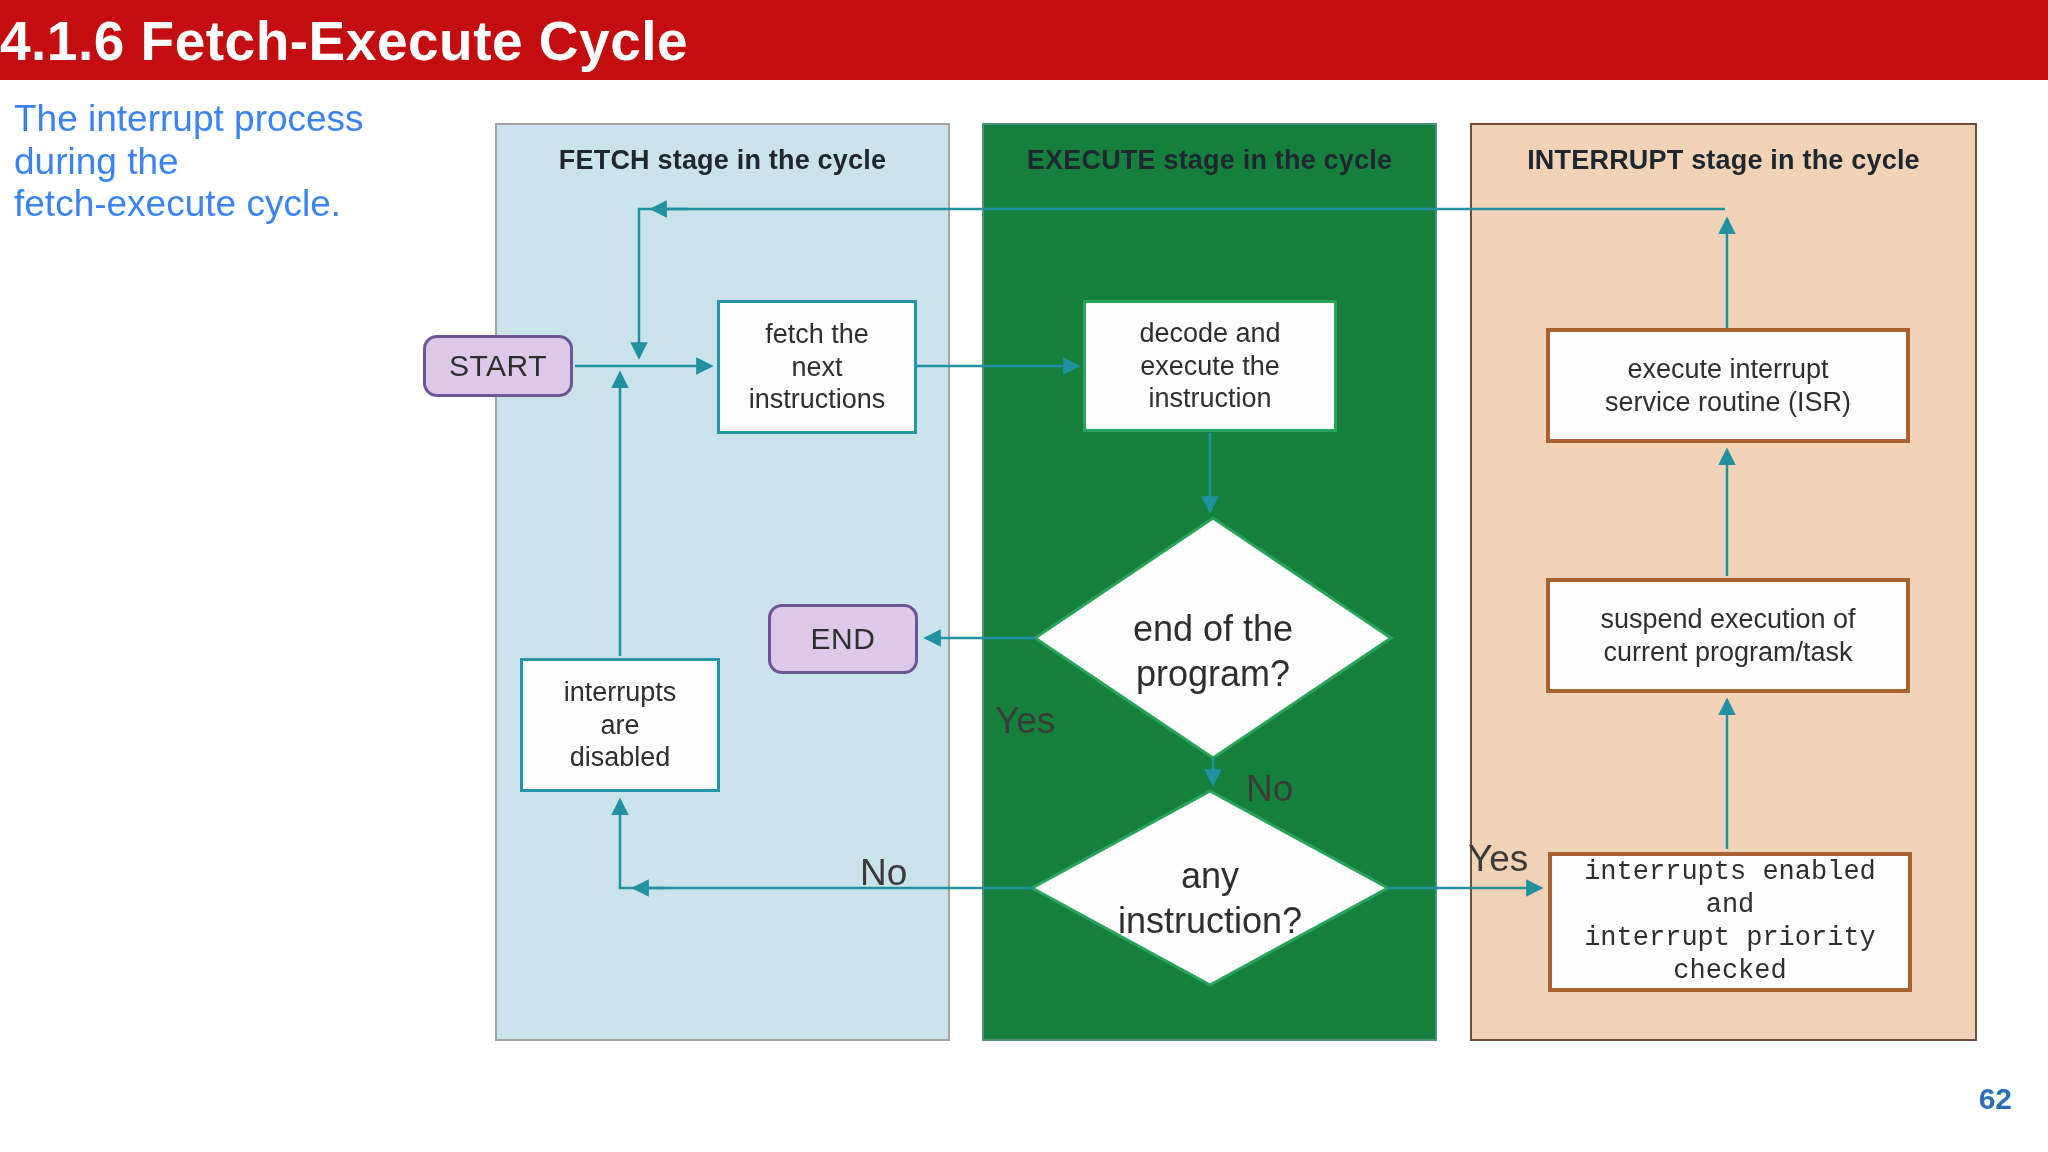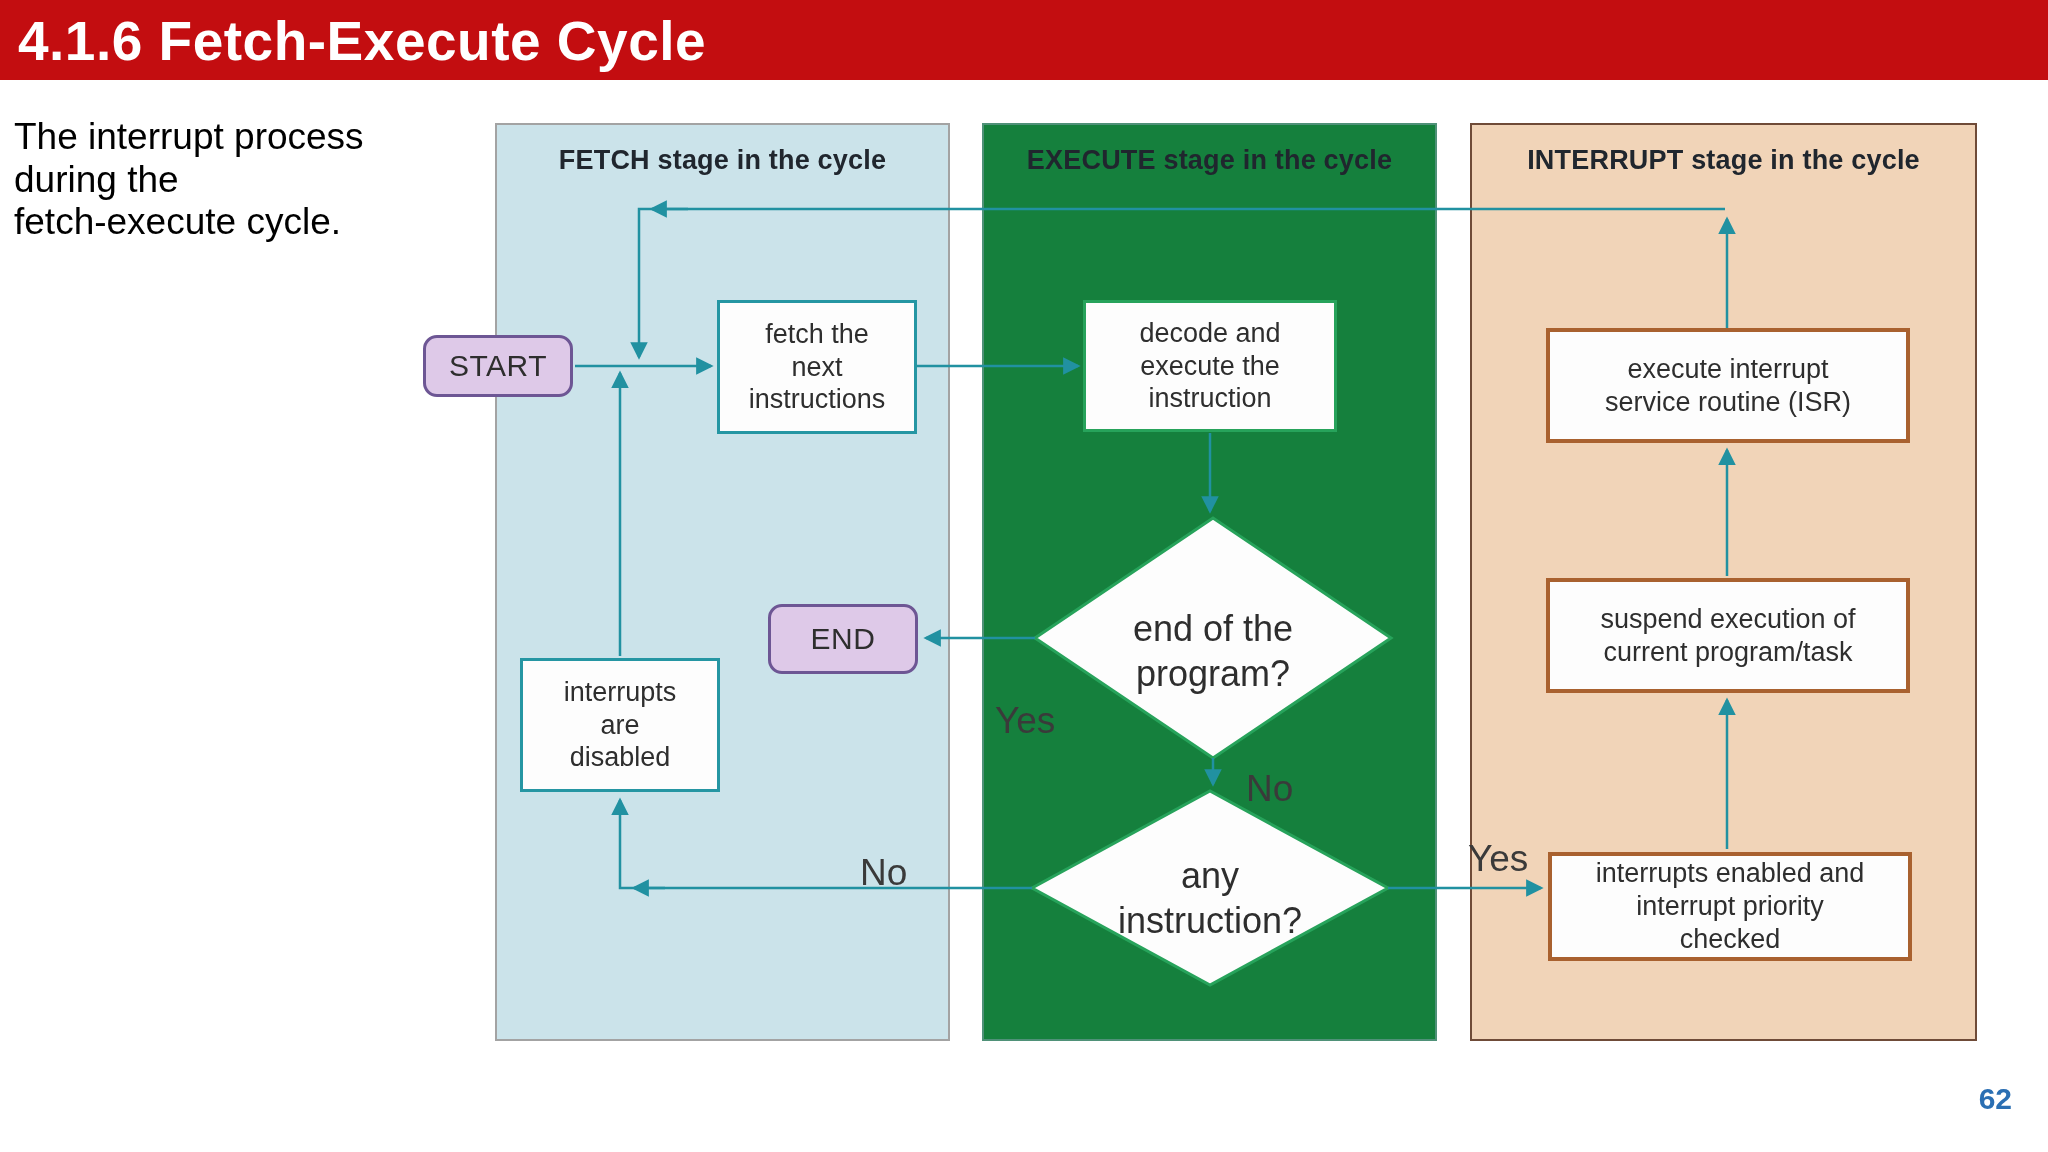--- a/index.html
+++ b/index.html
@@ -3,27 +3,27 @@
 <meta charset="utf-8">
 <style>
   html,body{margin:0;padding:0;background:#ffffff;}
   .slide{
     position:relative;width:2048px;height:1152px;background:#ffffff;
     font-family:"Liberation Sans", sans-serif;overflow:hidden;
   }
   
   .title-bar{position:absolute;top:0;left:0;width:2048px;height:80px;background:#c30d10;}
   .title-bar h1{
-    margin:0;padding-left:18px;font-size:55px;line-height:82px;font-weight:600;
+    margin:0;font-size:55px;line-height:82px;font-weight:600;
     color:#ffffff;letter-spacing:.5px;white-space:nowrap;
   }
   
   .caption{
-    position:absolute;left:14px;top:116px;width:400px;
-    font-size:37px;line-height:1.15;color:#000000;white-space:pre-line;
+    position:absolute;left:14px;top:98px;width:400px;
+    font-size:37px;line-height:1.15;color:#3b82f6;white-space:pre-line;
   }
   
   .panel{position:absolute;top:123px;height:918px;box-sizing:border-box;z-index:1;}
   .panel-fetch{left:495px;width:455px;background:#cbe3ea;border:2px solid #a3a3a3;}
   .panel-execute{left:982px;width:455px;background:#15803d;border:2px solid #4f9178;}
   .panel-interrupt{left:1470px;width:507px;background:#f1d4b8;border:2px solid #6f4b38;}
   .panel-label{
     position:absolute;top:20px;left:0;width:100%;text-align:center;
     font-weight:bold;font-size:27px;color:#20262e;letter-spacing:.2px;
   }
@@ -120,21 +120,21 @@
   <div class="box teal-border" style="left:520px;top:658px;width:200px;height:134px;">interrupts
 are
 disabled</div>
 
   <div class="box brown-border" style="left:1546px;top:328px;width:364px;height:115px;">execute interrupt
 service routine (ISR)</div>
 
   <div class="box brown-border" style="left:1546px;top:578px;width:364px;height:115px;">suspend execution of
 current program/task</div>
 
-  <div class="box brown-border" style="left:1548px;top:852px;width:364px;height:109px;">interrupts enabled and
+  <div class="box brown-border" style="left:1548px;top:852px;width:364px;height:140px;font-family:Liberation Mono, monospace;">interrupts enabled and
 interrupt priority
 checked</div>
 
   <div class="diamond-label" style="left:1093px;top:606px;width:240px;">end of the
 program?</div>
   <div class="diamond-label" style="left:1090px;top:853px;width:240px;">any
 instruction?</div>
 
   <div class="edge-label" style="left:995px;top:700px;">Yes</div>
   <div class="edge-label" style="left:1246px;top:768px;">No</div>

